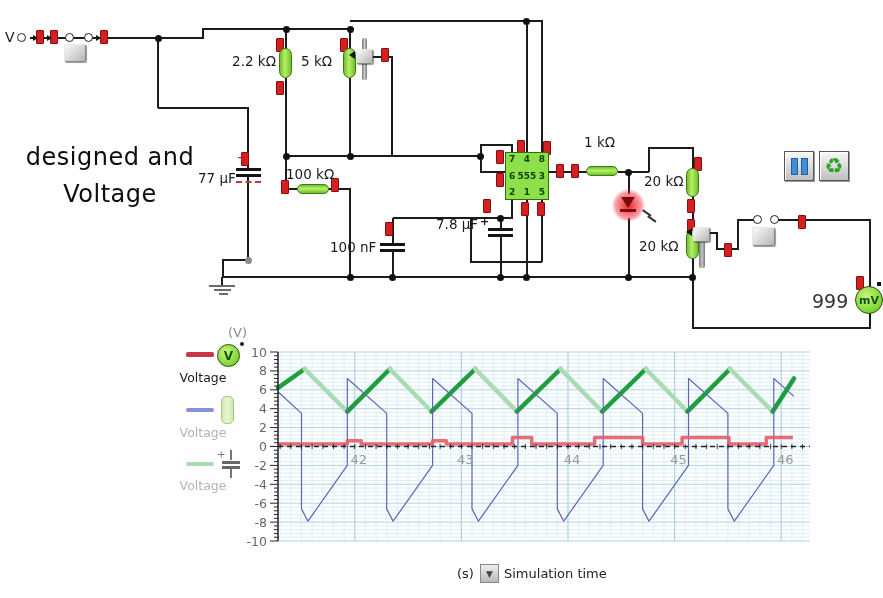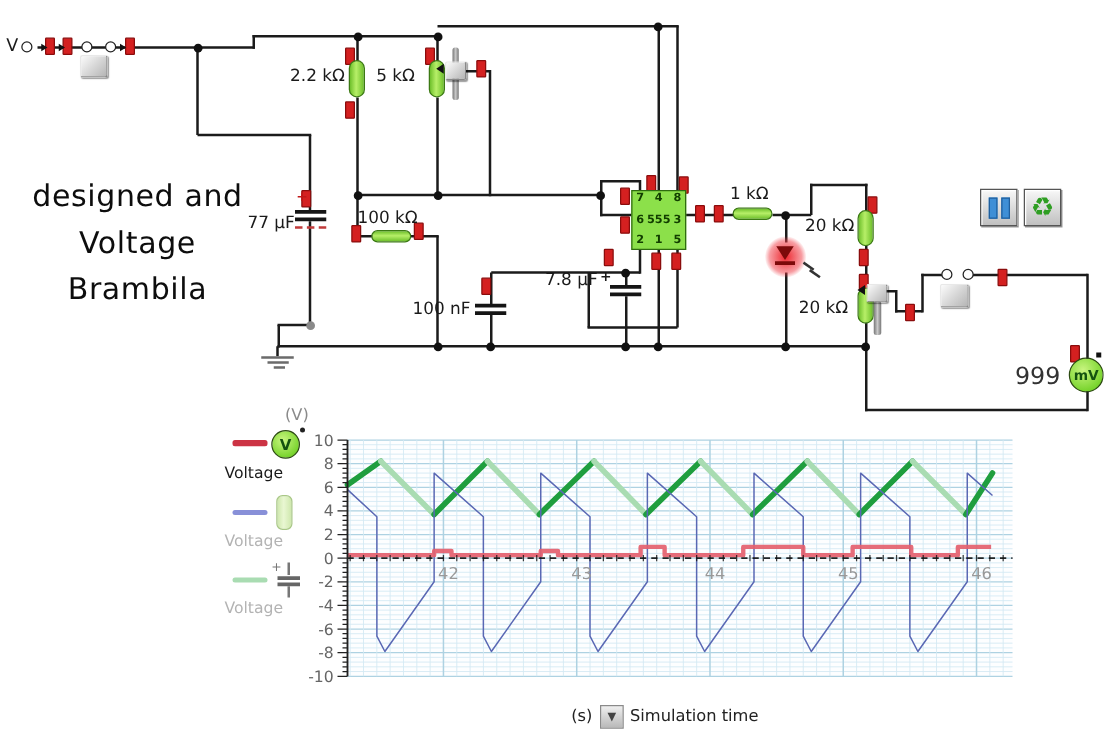--- a/index.html
+++ b/index.html
@@ -180,21 +180,21 @@
 <div class="res" style="left:343px;top:48px;width:13px;height:30px"></div>
 <span class="lbl" style="left:301px;top:53px">5 kΩ</span>
 <div class="ptrack" style="left:362px;top:38px;width:5px;height:42px"></div>
 <div class="btn3d" style="left:356px;top:49px;width:15px;height:13px"></div>
 <div class="larr" style="left:349px;top:51px"></div>
 
 <div class="res resh" style="left:297px;top:184px;width:32px;height:10px"></div>
 <span class="lbl" style="left:286px;top:166px">100 kΩ</span>
 
 <div class="res resh" style="left:586px;top:166px;width:32px;height:10px"></div>
-<span class="lbl" style="left:584px;top:147px">1 kΩ</span>
+<span class="lbl" style="left:584px;top:134px">1 kΩ</span>
 
 <div class="res" style="left:686px;top:168px;width:13px;height:29px"></div>
 <span class="lbl" style="left:644px;top:173px">20 kΩ</span>
 
 <div class="res" style="left:686px;top:230px;width:13px;height:29px"></div>
 <span class="lbl" style="left:639px;top:238px">20 kΩ</span>
 <div class="ptrack" style="left:699px;top:241px;width:6px;height:27px"></div>
 <div class="btn3d" style="left:693px;top:227px;width:15px;height:13px"></div>
 <div class="larr" style="left:686px;top:228px"></div>
 
@@ -259,21 +259,20 @@
   <div class="pbar"></div>
   <div class="pbar"></div>
 </div>
 <div class="toolbtn" style="left:819px;top:151px;font-size:21px;font-weight:bold;color:#2f9e23">
   <span>♻</span>
 </div>
 
 <div class="note">
   <div>designed and</div>
   <div>Voltage</div>
-  <div>Brambila</div>
 </div>
 
 <span class="axis-unit" style="left:228px;top:325px">(V)</span>
 
 <div>
   <div class="swatch" style="left:186px;top:352px;width:28px;height:4.5px;background:#cc3344"></div>
   <div class="vicon" style="left:217px;top:344px">
     <span>V</span>
   </div>
   <div style="position:absolute;left:240px;top:342px;width:4px;height:4px;border-radius:50%;background:#222"></div>

